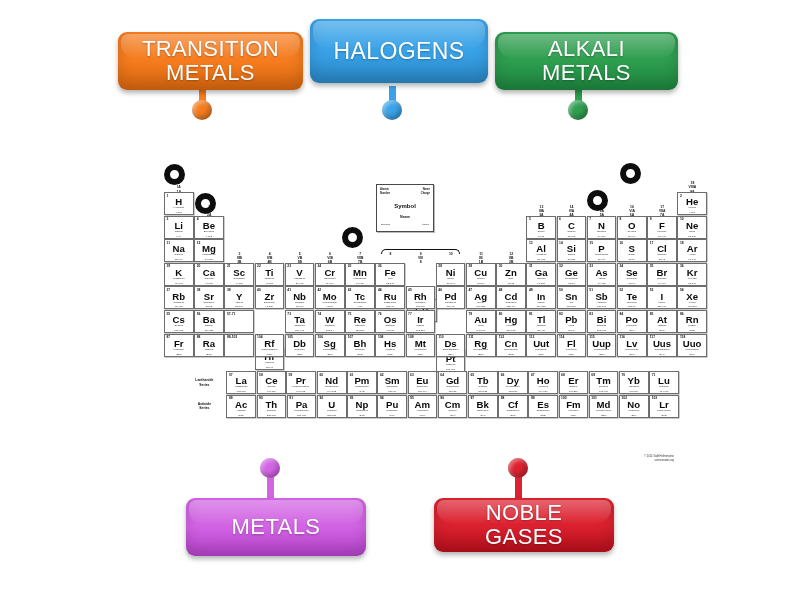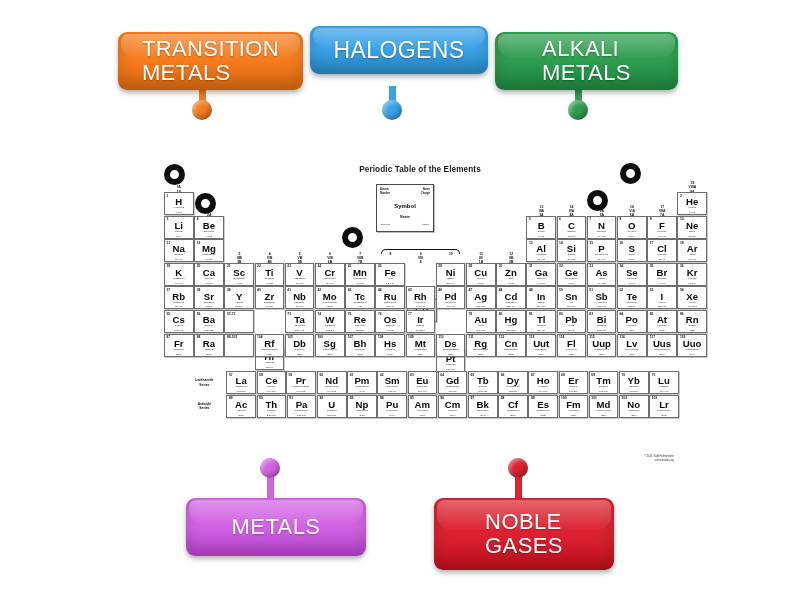--- a/index.html
+++ b/index.html
@@ -19,21 +19,21 @@
     background: #ffffff;
   }
 
   
   .label-chip {
     position: absolute;
     border-radius: 9px;
     display: flex;
     align-items: center;
     justify-content: center;
-    text-align: left;
+    text-align: center;
     color: #ffffff;
     font-weight: 400;
     letter-spacing: 0.4px;
     line-height: 1.08;
     text-shadow: 0 1px 2px rgba(0,0,0,0.28);
     cursor: grab;
     user-select: none;
     padding: 4px 10px;
     box-shadow: 0 3px 5px rgba(0,0,0,0.30), inset 0 -9px 16px rgba(0,0,0,0.17);
   }
@@ -216,21 +216,20 @@
     z-index: 40;
     cursor: pointer;
   }
 </style>
 </head>
 <body>
 
 <div id="stage">
 
   <div id="ptable">
-    <div class="pt-title">Periodic Table of the Elements</div>
 
     <div class="grid" id="grid">
         <div class="ghead" style="left: 0px; top: 1px;">
           <div>1</div>
           <div>IA</div>
           <div>1A</div>
         </div>
         <div class="ghead" style="left: 30.2px; top: 24.6px;">
           <div>2</div>
           <div>IIA</div>
@@ -1187,21 +1186,21 @@
       <div class="connector" style="color: rgb(245, 124, 31); left: 198.5px; top: 86px; height: 30px;"></div>
       <div class="knob" style="color: rgb(245, 124, 31); left: 192px; top: 100px;"></div>
       <div class="label-chip" style="left: 118px; top: 32px; width: 185px; height: 58px; background: linear-gradient(rgb(245, 124, 31) 0%, rgb(245, 124, 31) 48%, rgb(224, 106, 16) 100%);">
         <div class="chip-text" style="font-size: 22px;">
           <div>TRANSITION</div>
           <div>METALS</div>
         </div>
       </div>
       <div class="connector" style="color: rgb(58, 163, 232); left: 388.5px; top: 86px; height: 30px;"></div>
       <div class="knob" style="color: rgb(58, 163, 232); left: 382px; top: 100px;"></div>
-      <div class="label-chip" style="left: 310px; top: 26px; width: 178px; height: 48px; background: linear-gradient(rgb(58, 163, 232) 0%, rgb(58, 163, 232) 48%, rgb(42, 140, 205) 100%);">
+      <div class="label-chip" style="left: 310px; top: 19px; width: 178px; height: 64px; background: linear-gradient(rgb(58, 163, 232) 0%, rgb(58, 163, 232) 48%, rgb(42, 140, 205) 100%);">
         <div class="chip-text" style="font-size: 23px;">
           <div>HALOGENS</div>
         </div>
       </div>
       <div class="connector" style="color: rgb(46, 158, 79); left: 574.5px; top: 86px; height: 30px;"></div>
       <div class="knob" style="color: rgb(46, 158, 79); left: 568px; top: 100px;"></div>
       <div class="label-chip" style="left: 495px; top: 32px; width: 183px; height: 58px; background: linear-gradient(rgb(46, 158, 79) 0%, rgb(46, 158, 79) 48%, rgb(31, 138, 65) 100%);">
         <div class="chip-text" style="font-size: 22px;">
           <div>ALKALI</div>
           <div>METALS</div>
@@ -1209,21 +1208,21 @@
       </div>
       <div class="connector" style="color: rgb(210, 100, 228); left: 266.5px; top: 468px; height: 38px;"></div>
       <div class="knob" style="color: rgb(210, 100, 228); left: 260px; top: 458px;"></div>
       <div class="label-chip" style="left: 186px; top: 498px; width: 180px; height: 58px; background: linear-gradient(rgb(210, 100, 228) 0%, rgb(210, 100, 228) 48%, rgb(188, 69, 210) 100%);">
         <div class="chip-text" style="font-size: 22px;">
           <div>METALS</div>
         </div>
       </div>
       <div class="connector" style="color: rgb(220, 34, 48); left: 514.5px; top: 468px; height: 38px;"></div>
       <div class="knob" style="color: rgb(220, 34, 48); left: 508px; top: 458px;"></div>
-      <div class="label-chip" style="left: 434px; top: 498px; width: 180px; height: 72px; background: linear-gradient(rgb(220, 34, 48) 0%, rgb(220, 34, 48) 48%, rgb(194, 16, 30) 100%);">
+      <div class="label-chip" style="left: 434px; top: 498px; width: 180px; height: 54px; background: linear-gradient(rgb(220, 34, 48) 0%, rgb(220, 34, 48) 48%, rgb(194, 16, 30) 100%);">
         <div class="chip-text" style="font-size: 22px;">
           <div>NOBLE</div>
           <div>GASES</div>
         </div>
       </div>
     </div>
 
   <div id="rings-layer">
       <div class="drop-ring" style="left: 164px; top: 164px;"></div>
       <div class="drop-ring" style="left: 195px; top: 193px;"></div>

